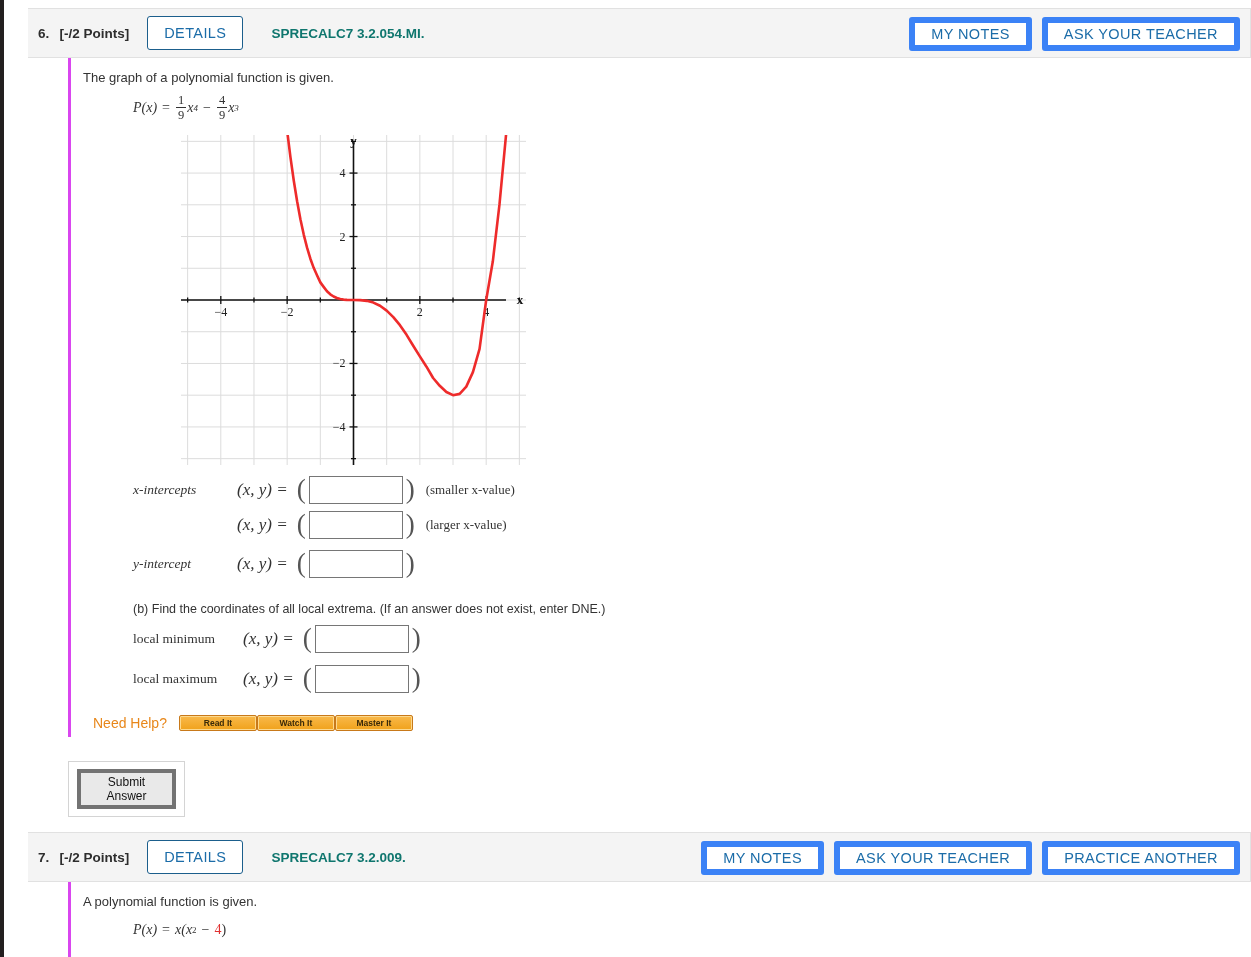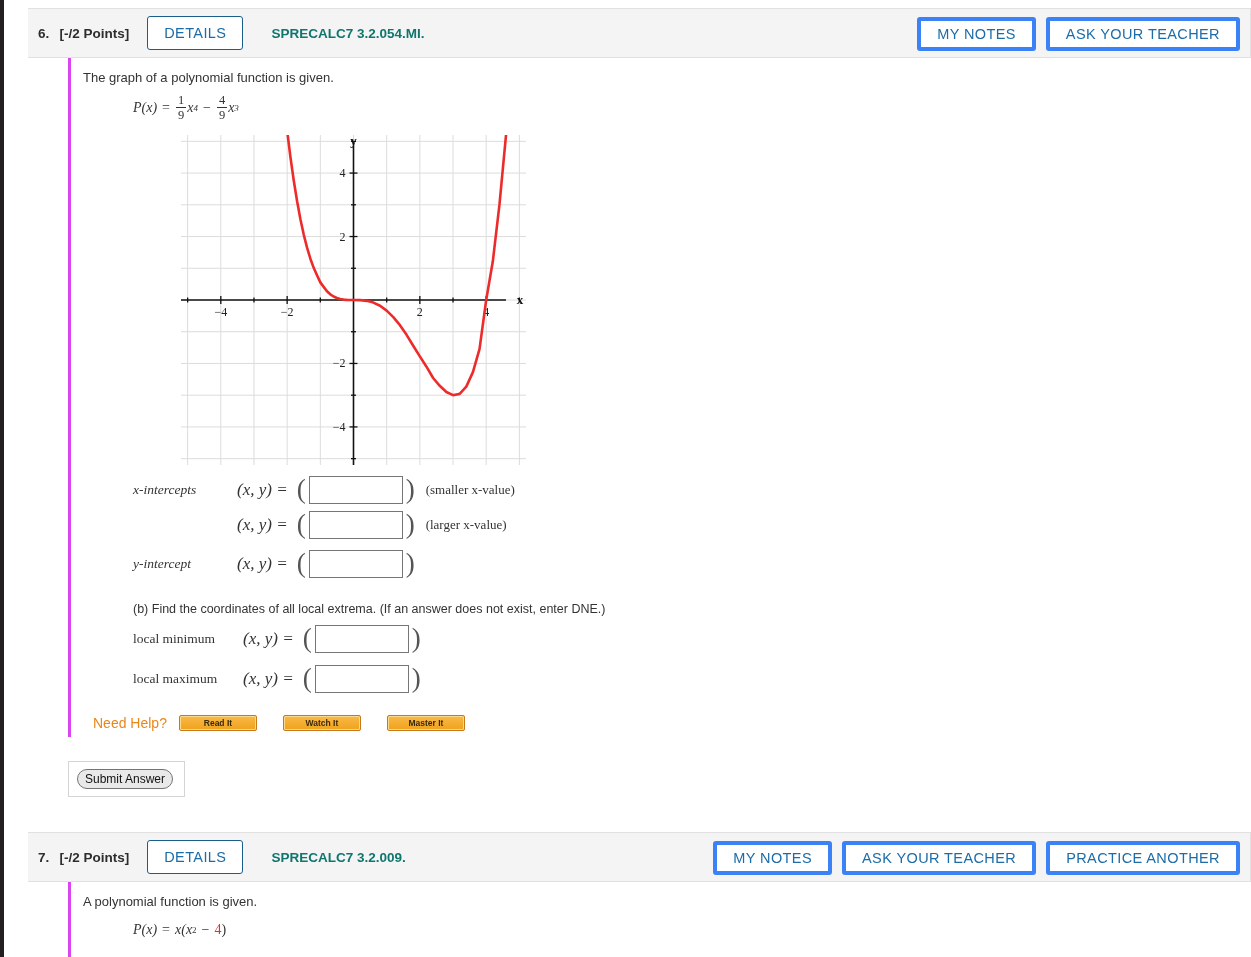--- a/index.html
+++ b/index.html
@@ -85,21 +85,21 @@
     right: 10px;
     top: 8px;
     display: flex;
     gap: 10px;
   }
   .btn-hdr {
     box-sizing: border-box;
     height: 34px;
     padding: 0 16px;
     background: #fff;
-    border: 4px solid #3b82f6;
+    border: 6px solid #3b82f6;
     border-radius: 3px;
     color: #1b6ca8;
     font-size: 14.5px;
     letter-spacing: .4px;
     display: flex;
     align-items: center;
     justify-content: center;
     cursor: pointer;
     white-space: nowrap;
   }
@@ -210,21 +210,21 @@
   .need-help-label {
     color: #e8871a;
     font-size: 14px;
     font-weight: normal;
     margin-right: 12px;
   }
   .help-btn {
     box-sizing: border-box;
     width: 78px;
     height: 16px;
-    margin-right: 26px;
+    margin-right: 0;
     background: linear-gradient(#f9b94b, #f0a21b);
     border: 1px solid #c8791a;
     border-radius: 2px;
     box-shadow: inset 0 0 0 1px #fdd98d;
     color: #3a2a09;
     font-size: 8.5px;
     font-weight: bold;
     display: flex;
     align-items: center;
     justify-content: center;
@@ -238,22 +238,22 @@
     margin-top: 24px;
     width: 117px;
     border: 1px solid #d4d4d4;
     padding: 7px 8px;
     background: #fff;
   }
   .submit-btn {
     box-sizing: border-box;
     padding: 2px 7px;
     background: #e9e9e9;
-    border: 1px solid #737373;
-    border-radius: 10px;
+    border: 4px solid #737373;
+    border-radius: 0;
     font-family: "Liberation Sans", sans-serif;
     font-size: 12px;
     color: #111;
     cursor: pointer;
   }
   .red { color: #e03131; }
 </style>
 </head>
 <body>
 

